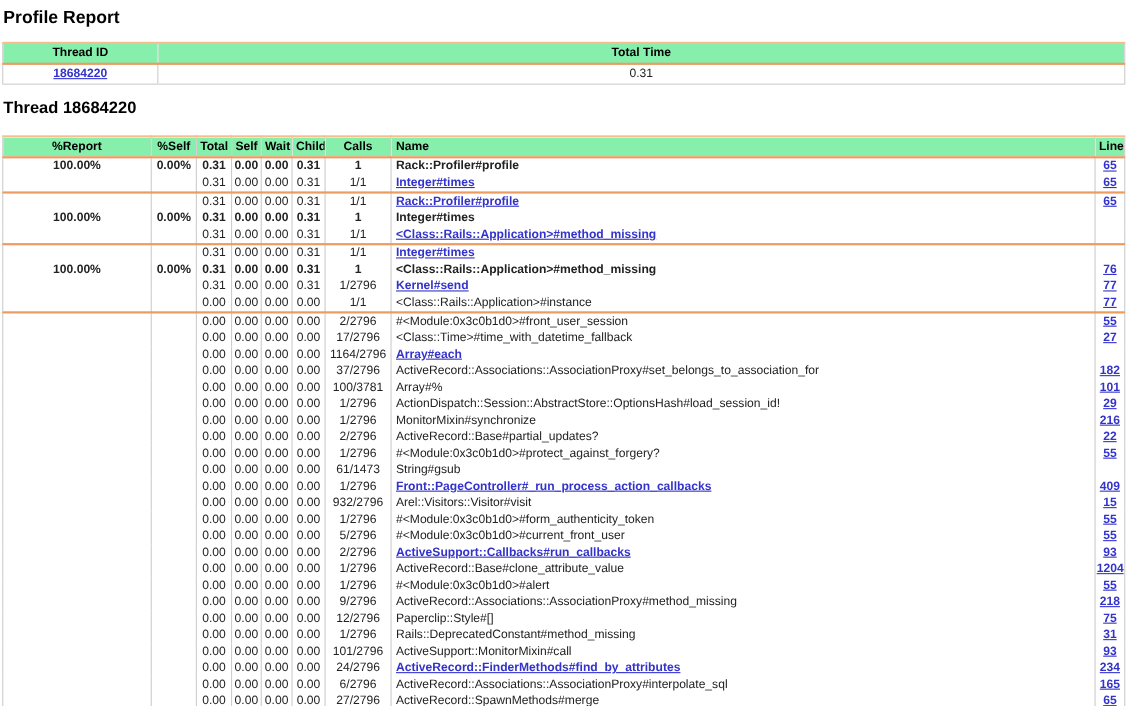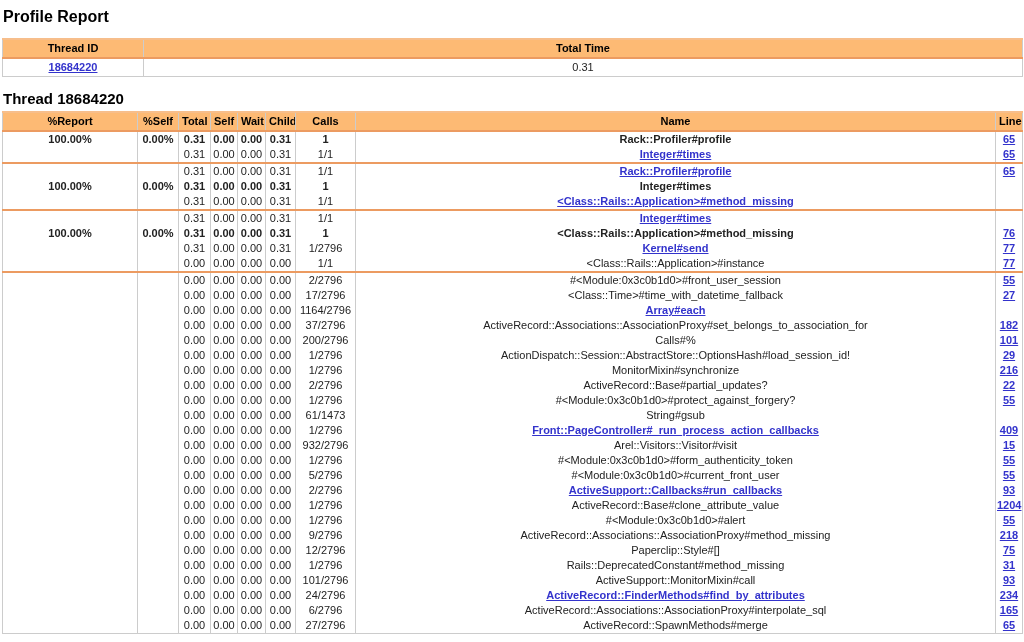--- a/index.html
+++ b/index.html
@@ -4,35 +4,35 @@
 <style>
   * { box-sizing: border-box; }
   html, body { margin: 0; padding: 0; }
   body {
     width: 1024px; height: 642px; overflow: hidden;
     background: #ffffff; color: #222;
     font-family: "Liberation Sans", "DejaVu Sans", sans-serif;
     padding: 0 2px;
   }
   h1 { font-size: 16px; margin: 8px 0 12px 1px; color: #000; letter-spacing: 0; }
-  h2 { font-size: 15px; margin: 13px 0 4px 1px; color: #000; }
+  h2 { font-size: 15px; margin: 13px 0 16px 1px; color: #000; }
   table {
     border-collapse: collapse; table-layout: fixed;
     width: 1020px; font-size: 11px;
   }
   th, td {
     overflow: hidden; white-space: nowrap;
     border-left: 1px solid #cccccc; border-right: 1px solid #cccccc;
     padding: 1px 1px; line-height: 13px;
   }
-  th { background: #fdba74; font-weight: bold; color: #000; padding: 2px 3px; }
+  th { background: #86efac; font-weight: bold; color: #000; padding: 2px 3px; }
   thead tr { border-top: 2px solid #F7BE8B; border-bottom: 2px solid #EC9B61; }
   a { color: #3333CC; text-decoration: underline; cursor: pointer; font-weight: bold; }
   .center { text-align: center; }
-  .name { text-align: center; padding-left: 4px; padding-right: 4px; }
+  .name { text-align: left; padding-left: 4px; padding-right: 4px; }
   tr.group-start { border-top: 2px solid #EC9B61; }
   tr.primary td, tr.primary td a { font-weight: bold; }
   #threads-table { border-bottom: 1px solid #cccccc; margin-bottom: 2px; }
   #threads-table td { padding: 2px 3px; line-height: 13px; }
   #methods-table { border-bottom: 1px solid #cccccc; }
 </style>
 </head>
 <body>
 
 <h1>Profile Report</h1>
@@ -227,22 +227,22 @@
         <td class="name">ActiveRecord::Associations::AssociationProxy#set_belongs_to_association_for</td>
         <td class="center"><a href="#">182</a></td>
       </tr>
       <tr>
         <td class="center"></td>
         <td class="center"></td>
         <td class="center">0.00</td>
         <td class="center">0.00</td>
         <td class="center">0.00</td>
         <td class="center">0.00</td>
-        <td class="center">200/2796</td>
-        <td class="name">Calls#%</td>
+        <td class="center">100/3781</td>
+        <td class="name">Array#%</td>
         <td class="center"><a href="#">101</a></td>
       </tr>
       <tr>
         <td class="center"></td>
         <td class="center"></td>
         <td class="center">0.00</td>
         <td class="center">0.00</td>
         <td class="center">0.00</td>
         <td class="center">0.00</td>
         <td class="center">1/2796</td>

